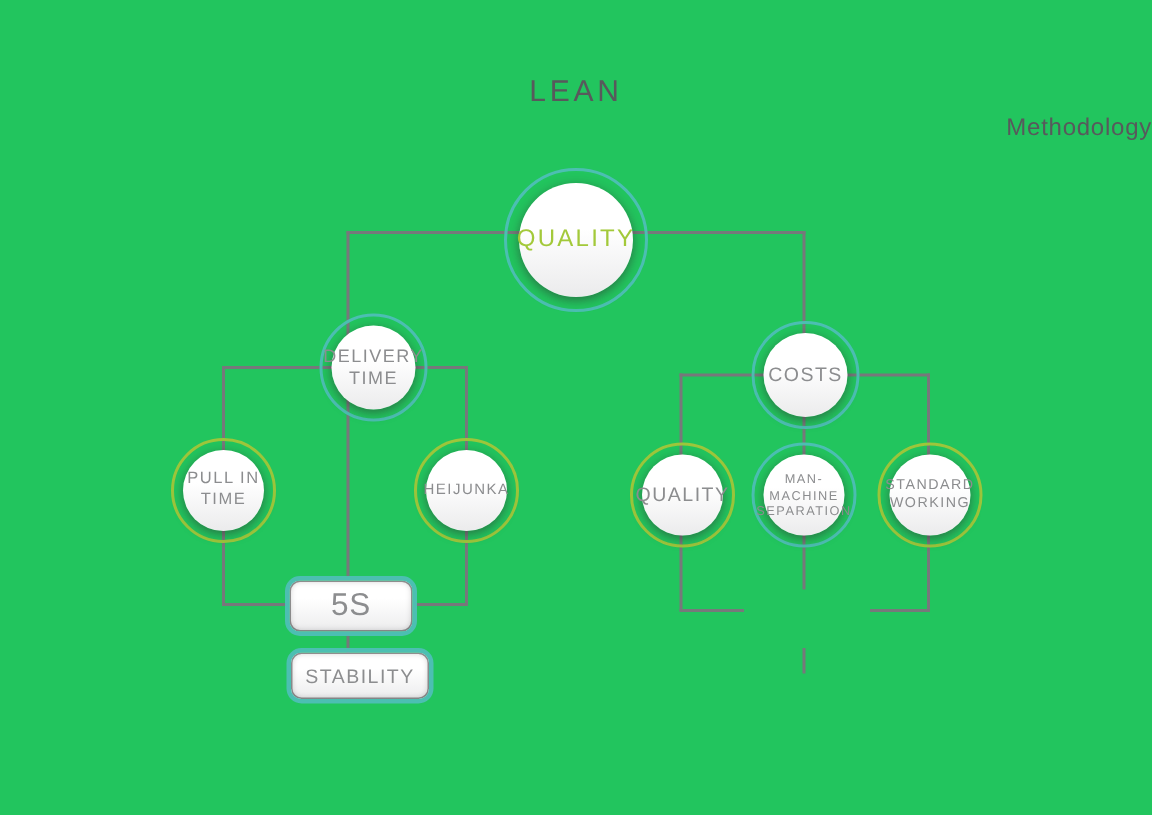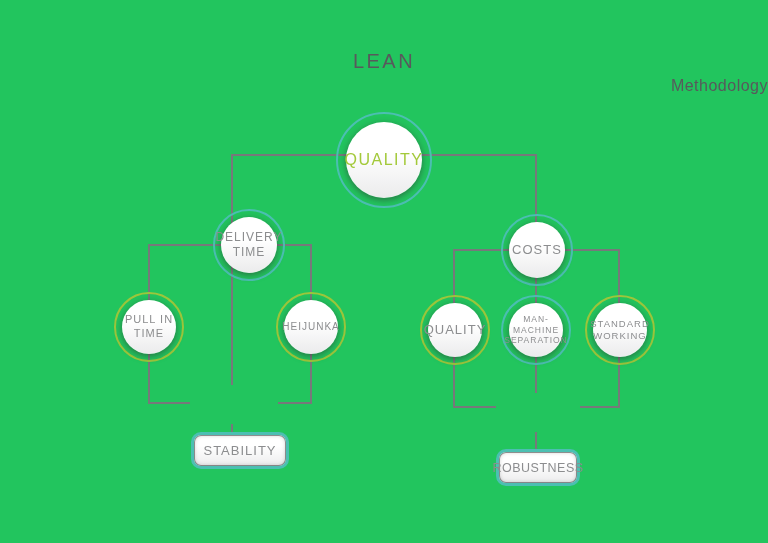--- a/index.html
+++ b/index.html
@@ -112,23 +112,23 @@
   </div>
 
   <div class="circle teal" style="left:501px;top:295px;width:70px;height:70px">
     <div class="disc">
       <span class="lbl" style="font-size:8.5px">MAN-</span>
       <span class="lbl" style="font-size:8.5px">MACHINE</span>
       <span class="lbl" style="font-size:8.5px">SEPARATION</span>
     </div>
   </div>
 
+  <div class="box" style="left:190px;top:384px;width:88px;height:40px;font-size:21px;letter-spacing:0.5px">
+    <span>5S</span>
+  </div>
 
   <div class="box" style="left:191px;top:432px;width:98px;height:37px;font-size:13px">
     <span>STABILITY</span>
   </div>
 
 
-  <div class="box" style="left:496px;top:449px;width:84px;height:37px;font-size:12.5px;letter-spacing:0.5px">
-    <span>ROBUSTNESS</span>
-  </div>
 
 </div>
 
 </body></html>

